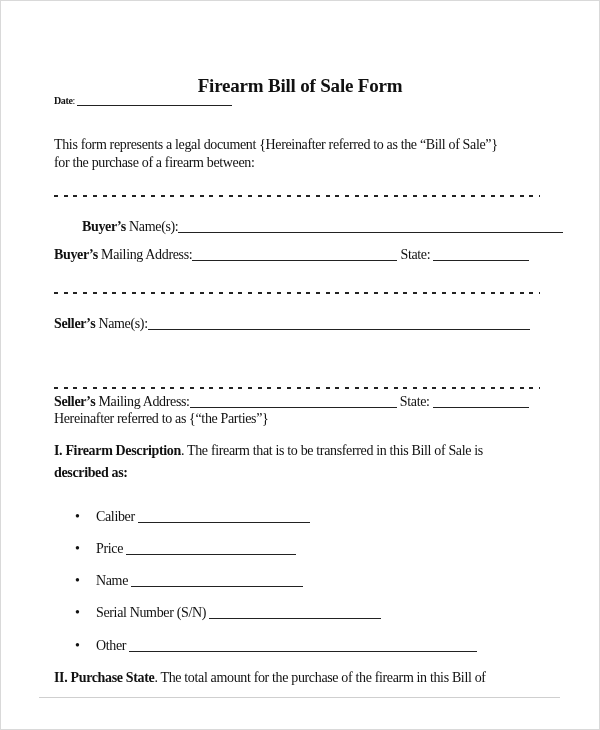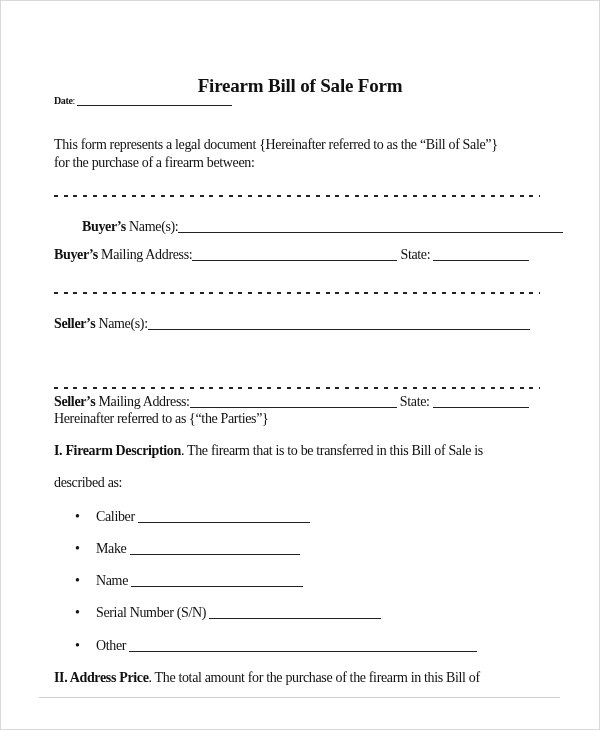--- a/index.html
+++ b/index.html
@@ -73,44 +73,44 @@
   <span class="b">Seller’s</span><span> Mailing Address:</span><span class="blank" style="width:207px;"></span><span> State: </span><span class="blank" style="width:96px;"></span>
 </div>
 
 <div class="dashes" style="top:387px;"></div>
 
 <div class="line" style="top:410px;">Hereinafter referred to as {“the Parties”}</div>
 
 <div class="line" style="top:442px;">
   <span class="b">I. Firearm Description</span><span>. The firearm that is to be transferred in this Bill of Sale is</span>
 </div>
-<div class="line" style="top:474px;">described as:</div>
+<div class="line" style="top:464px;font-weight:bold;">described as:</div>
 
 <div class="bullet-row" style="top:508px;">
   <span class="bullet">•</span>
   <span class="bullet-text"><span>Caliber </span><span class="blank" style="width:172px;"></span></span>
 </div>
 
 <div class="bullet-row" style="top:540px;">
   <span class="bullet">•</span>
-  <span class="bullet-text"><span>Make </span><span class="blank" style="width:170px;"></span></span>
+  <span class="bullet-text"><span>Price </span><span class="blank" style="width:170px;"></span></span>
 </div>
 
 <div class="bullet-row" style="top:572px;">
   <span class="bullet">•</span>
   <span class="bullet-text"><span>Name </span><span class="blank" style="width:172px;"></span></span>
 </div>
 
 <div class="bullet-row" style="top:604px;">
   <span class="bullet">•</span>
   <span class="bullet-text"><span>Serial Number (S/N) </span><span class="blank" style="width:172px;"></span></span>
 </div>
 
 <div class="bullet-row" style="top:637px;">
   <span class="bullet">•</span>
   <span class="bullet-text"><span>Other </span><span class="blank" style="width:348px;"></span></span>
 </div>
 
 <div class="line" style="top:669px;">
-  <span class="b">II. Address Price</span><span>.  The total amount for the purchase of the firearm in this Bill of</span>
+  <span class="b">II. Purchase State</span><span>.  The total amount for the purchase of the firearm in this Bill of</span>
 </div>
 
 <div class="rule"></div>
 
 </body></html>

